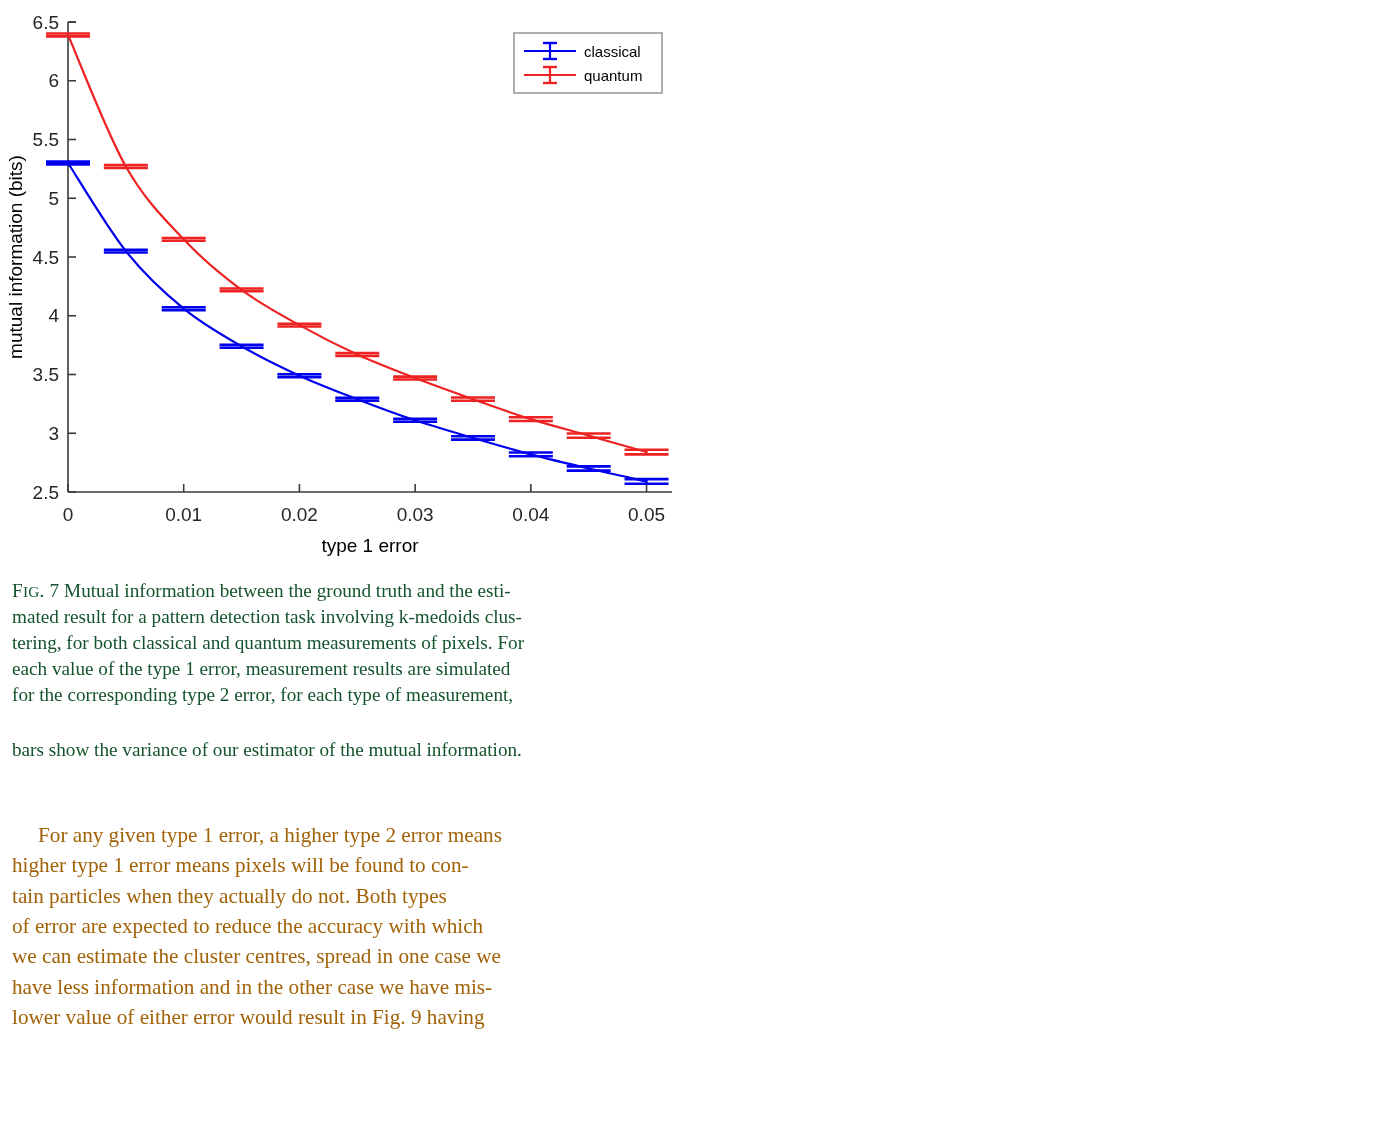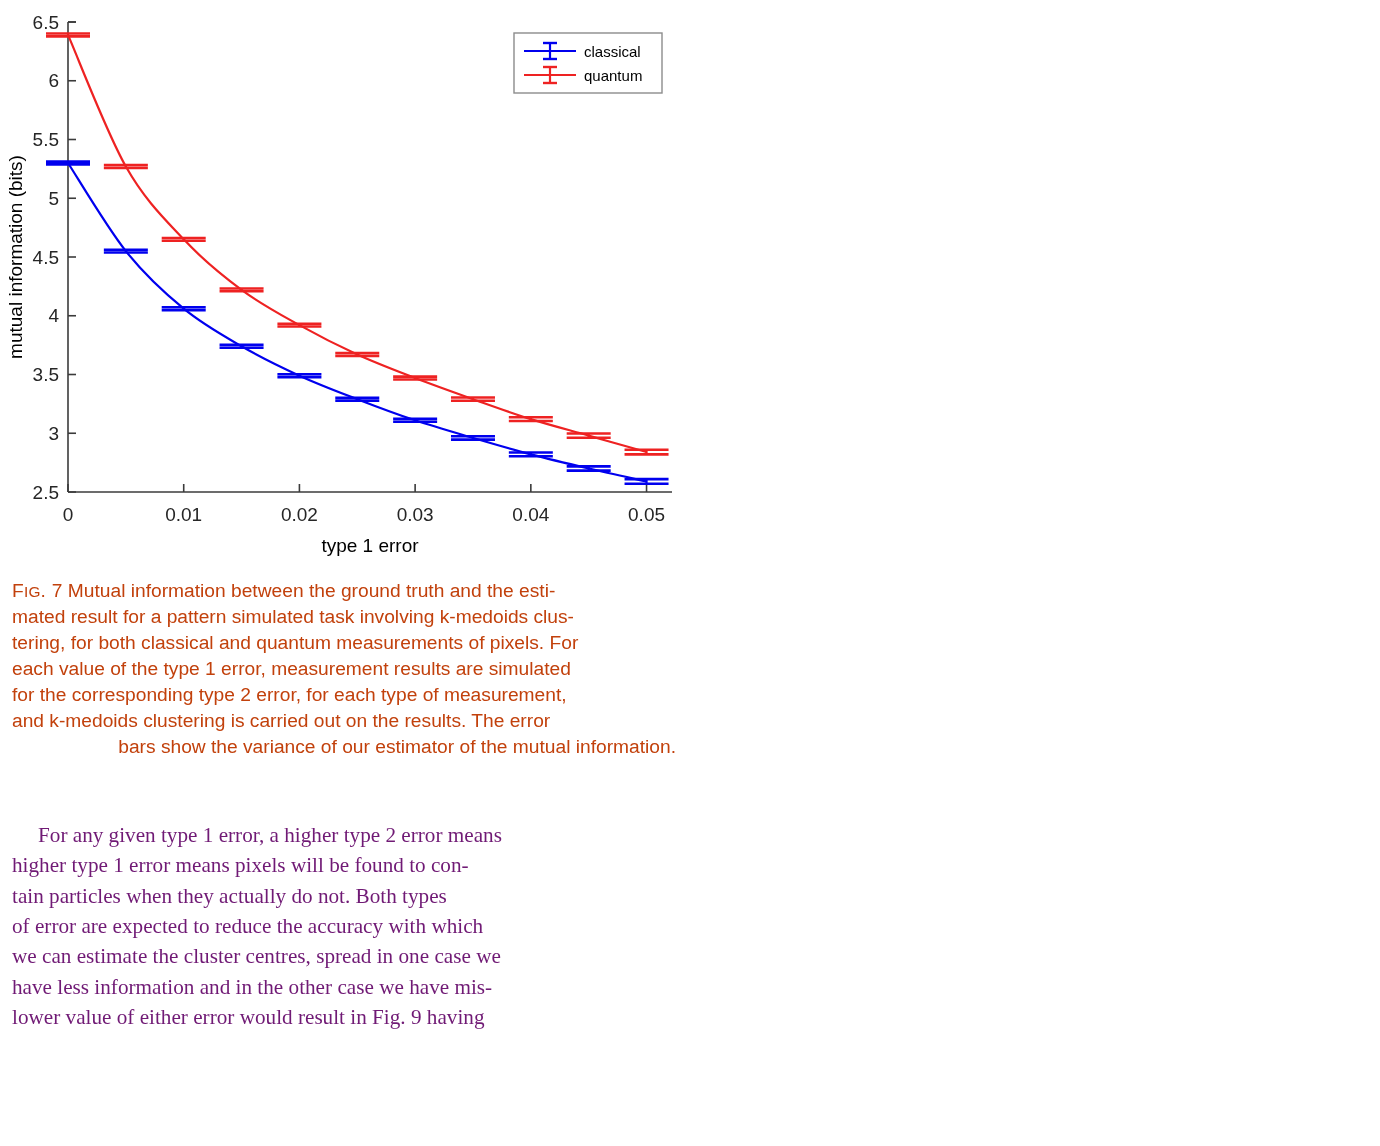--- a/index.html
+++ b/index.html
@@ -24,34 +24,34 @@
     font-family:"Liberation Sans", sans-serif;
     font-size:19px;fill:#262626;
   }
   .legend-label{
     font-family:"Liberation Sans", sans-serif;
     font-size:15px;fill:#000;
   }
 
   
   .caption{
-    font-family:Liberation Sans, sans-serif;
+    font-family:Liberation Serif, serif;
     font-size:19.2px;
     line-height:1.355;
     text-align:justify;
-    color:#c2410c;
+    color:#14532d;
     -webkit-hyphens:none;hyphens:none;
   }
   .caption .smallcaps{font-size:15.4px;letter-spacing:.2px;}
   .body-par{
     font-family:"Liberation Serif", serif;
     font-size:21.2px;
     line-height:1.43;
     text-align:justify;
-    color:#701a75;
+    color:#a16207;
   }
   .body-par .indent{display:inline-block;width:26px;}
 
   #fig7-caption{position:absolute;left:12px;top:578px;width:664px;}
   #fig7-caption .line{white-space:nowrap;}
   #body-text{position:absolute;left:12px;top:820px;width:664px;}
   #body-text .line{white-space:nowrap;}
 </style>
 </head>
 <body>
@@ -224,26 +224,25 @@
               <line x1="543" y1="67" x2="557" y2="67" stroke="#ee2222" stroke-width="2.4"></line>
               <line x1="543" y1="83" x2="557" y2="83" stroke="#ee2222" stroke-width="2.4"></line>
               <text x="584" y="81" class="legend-label">quantum</text>
             </g>
           </g>
         </svg>
     </div>
 
     <div class="caption" id="fig7-caption">
         <div class="line" style="text-align: justify; white-space: nowrap;"><span class="smallcaps"><span style="font-size:19.2px">F</span><span style="font-size:15.4px">IG</span><span style="font-size:19.2px">. 7</span></span> Mutual information between the ground truth and the esti-</div>
-        <div class="line" style="text-align: justify; white-space: nowrap;">mated result for a pattern simulated task involving k-medoids clus-</div>
+        <div class="line" style="text-align: justify; white-space: nowrap;">mated result for a pattern detection task involving k-medoids clus-</div>
         <div class="line" style="text-align: justify; white-space: nowrap;">tering, for both classical and quantum measurements of pixels. For</div>
         <div class="line" style="text-align: justify; white-space: nowrap;">each value of the type 1 error, measurement results are simulated</div>
         <div class="line" style="text-align: justify; white-space: nowrap;">for the corresponding type 2 error, for each type of measurement,</div>
-        <div class="line" style="text-align: justify; white-space: nowrap;">and k-medoids clustering is carried out on the results. The error</div>
-        <div class="line" style="text-align: right; white-space: nowrap;">bars show the variance of our estimator of the mutual information.</div>
+        <div class="line" style="text-align: left; white-space: nowrap; margin-top: 29px;">bars show the variance of our estimator of the mutual information.</div>
       </div>
 
     <div class="body-par" id="body-text">
         <div class="line"><span class="indent"></span>For any given type 1 error, a higher type 2 error means</div>
         <div class="line">higher type 1 error means pixels will be found to con-</div>
         <div class="line">tain particles when they actually do not.  Both types</div>
         <div class="line">of error are expected to reduce the accuracy with which</div>
         <div class="line">we can estimate the cluster centres, spread in one case we</div>
         <div class="line">have less information and in the other case we have mis-</div>
         <div class="line">lower value of either error would result in Fig. 9 having</div>

